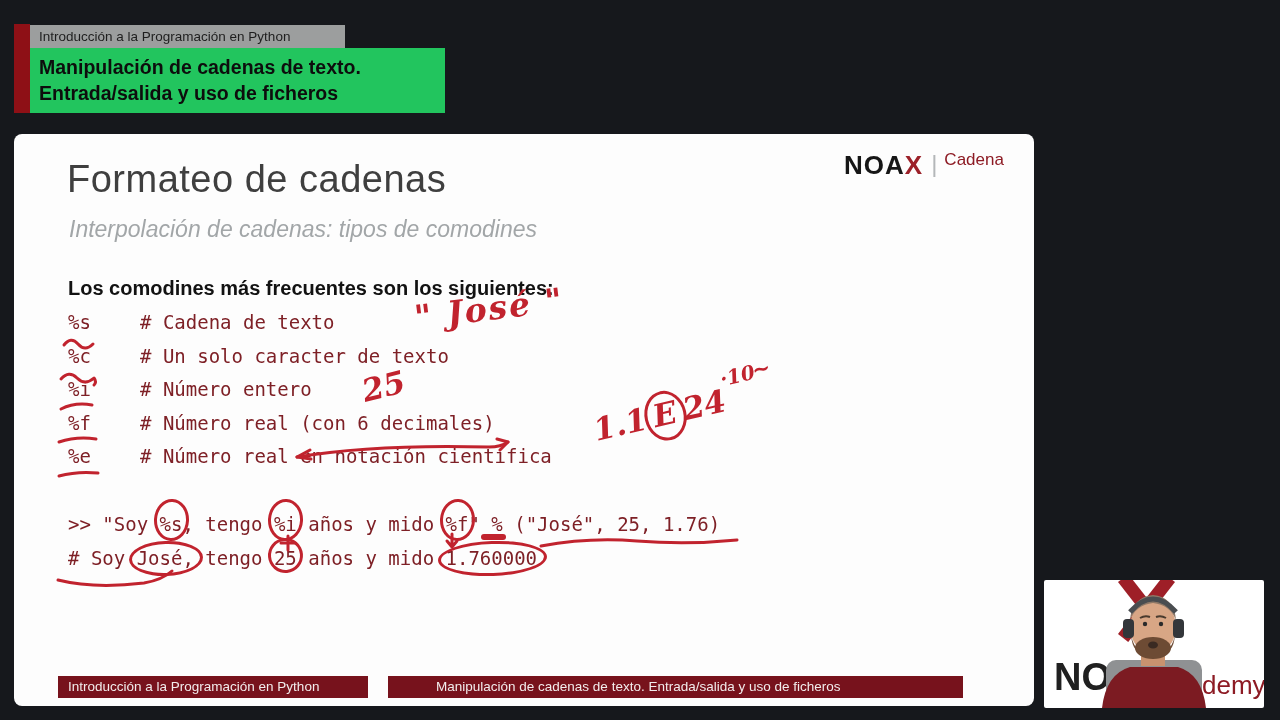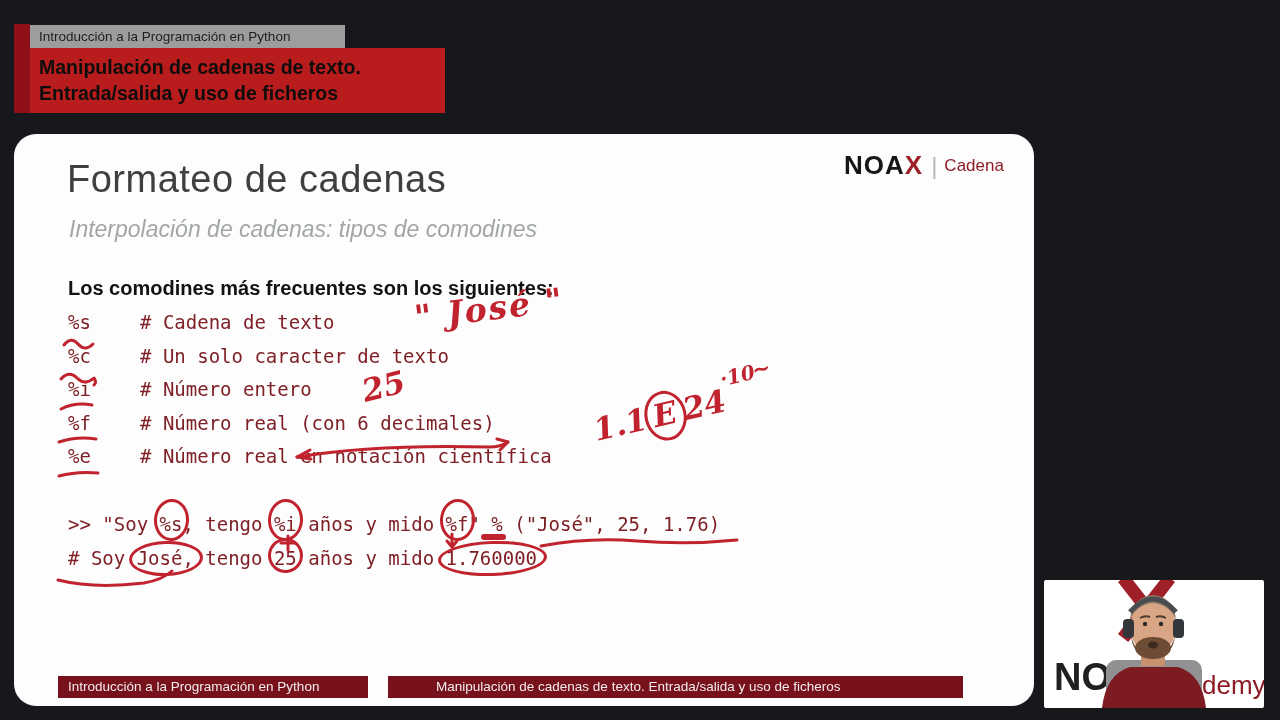--- a/index.html
+++ b/index.html
@@ -12,31 +12,31 @@
   }
   *{margin:0;padding:0;box-sizing:border-box;}
   html,body{width:1280px;height:720px;overflow:hidden;background:var(--bg);
     font-family:"Liberation Sans",sans-serif;}
   .stage{position:relative;width:1280px;height:720px;background:var(--bg);}
 
   
   .accent-bar{position:absolute;left:14px;top:24px;width:16px;height:89px;background:var(--accent);}
   .course-label{position:absolute;left:30px;top:25px;width:315px;height:23px;
     background:#9c9e9e;color:#1e1e1e;font-size:13.5px;line-height:23px;padding-left:9px;}
-  .lesson-title{position:absolute;left:30px;top:48px;width:415px;height:65px;background:#b91c1c;
+  .lesson-title{position:absolute;left:30px;top:48px;width:415px;height:65px;background:#22c55e;
     color:#0d0d0d;font-weight:bold;font-size:19.5px;line-height:1.32;padding:7px 0 0 9px;}
 
   
   .slide{position:absolute;left:14px;top:134px;width:1020px;height:572px;
-    background:#fdfdfd;border-radius:22px;}
+    background:#fdfdfd;border-radius:8px;}
   .slide-title{position:absolute;left:53px;top:24px;font-size:38px;font-weight:400;
     color:#3f3f3f;letter-spacing:.5px;}
   .slide-subtitle{position:absolute;left:55px;top:82px;font-size:23px;font-style:italic;
     color:#a2a6a8;text-align:center;}
-  .logo{position:absolute;left:830px;top:16px;display:flex;align-items:center;}
+  .logo{position:absolute;left:830px;top:16px;display:flex;align-items:flex-start;}
   .logo .noa{font-size:26px;font-weight:bold;color:#161616;letter-spacing:1px;}
   .logo .x{font-size:26px;font-weight:bold;color:#9c2129;letter-spacing:1px;}
   .logo .sep{font-size:24px;color:#b4b7b9;font-weight:300;margin:0 7px 0 8px;}
   .logo .academy{font-size:17px;color:var(--logored);}
 
   .intro{position:absolute;left:54px;top:143px;font-size:20px;font-weight:bold;color:#121212;}
 
   .code{font-family:"DejaVu Sans Mono",monospace;font-size:19px;color:var(--code);}
   .ph-list{position:absolute;left:54px;top:177px;}
   .ph-row{position:relative;height:33.5px;width:720px;}

